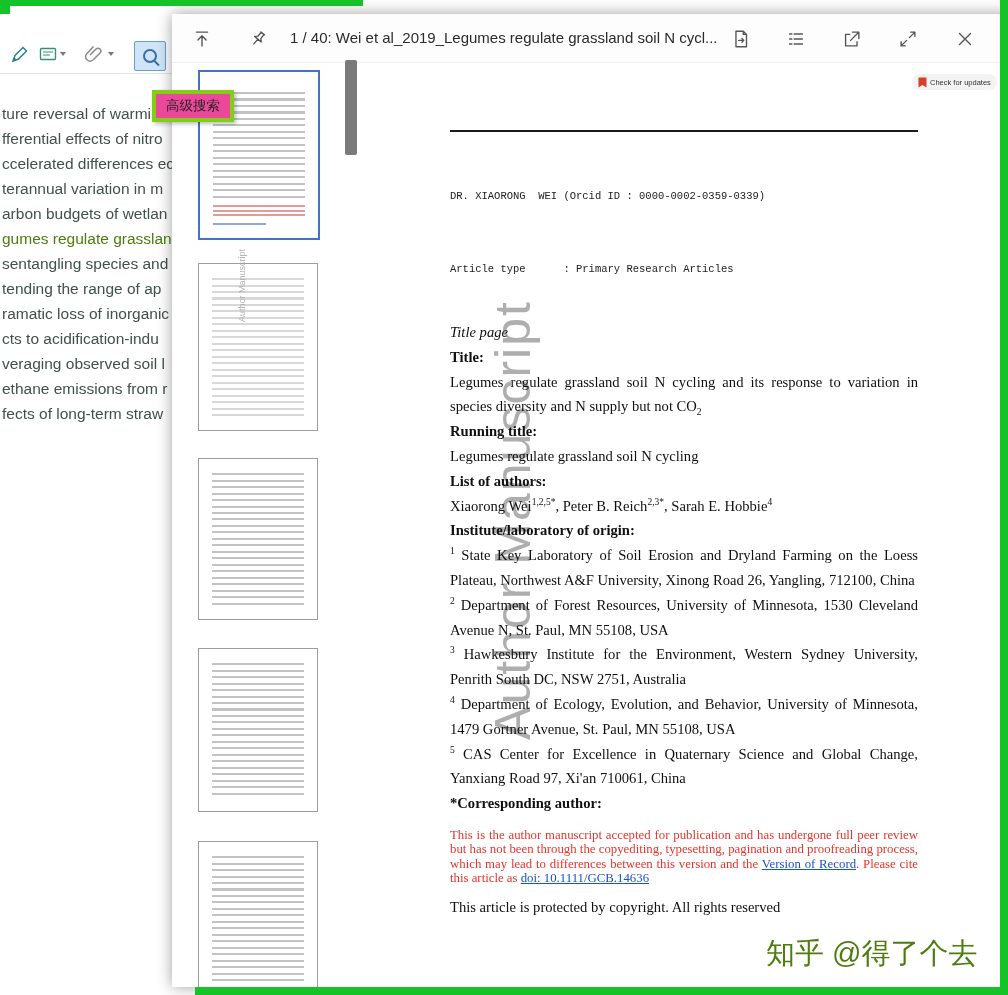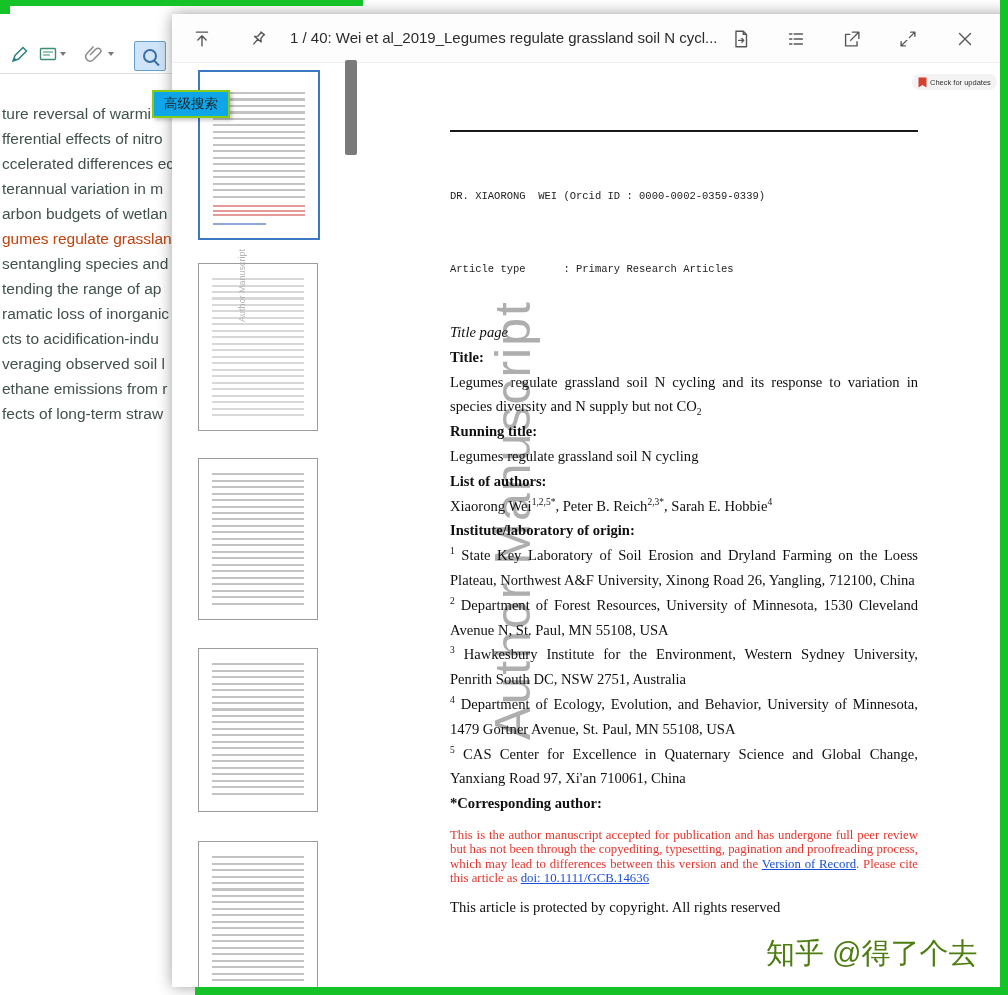--- a/index.html
+++ b/index.html
@@ -7,23 +7,23 @@
   
   .green{position:absolute;background:#15c328;}
   
   .bg-app{position:absolute;inset:0;background:#fff;}
   .bg-toolbar{position:absolute;left:0;top:38px;width:173px;height:35px;border-bottom:1px solid #e2e2e2;}
   .tb-icon{position:absolute;top:4px;width:24px;height:24px;display:flex;align-items:center;justify-content:center;cursor:pointer;}
   .caret{width:0;height:0;border-left:3.5px solid transparent;border-right:3.5px solid transparent;border-top:4px solid #777;position:absolute;top:14px;}
   .search-btn{position:absolute;left:134px;top:3px;width:30px;height:28px;background:#cfe4f7;border:1px solid #66a0cc;border-radius:2px;display:flex;align-items:center;justify-content:center;cursor:pointer;}
   .mag{width:10px;height:10px;border:2px solid #3a6ea5;border-radius:50%;position:relative;}
   .mag::after{content:"";position:absolute;width:7px;height:2px;background:#3a6ea5;transform:rotate(45deg);right:-5px;bottom:-3px;}
-  .tooltip{position:absolute;left:152px;top:90px;background:#0ea5e9;border:2px solid #84cc16;box-shadow:2px 2px 4px rgba(0,0,0,.25);padding:3px 10px;font-size:13.5px;color:#222;z-index:60;white-space:nowrap;}
+  .tooltip{position:absolute;left:152px;top:90px;background:#ec4899;border:4px solid #84cc16;box-shadow:2px 2px 4px rgba(0,0,0,.25);padding:3px 10px;font-size:13.5px;color:#222;z-index:60;white-space:nowrap;}
   .bg-list-item{position:absolute;left:2px;white-space:nowrap;font-size:15.5px;color:#41514c;cursor:pointer;}
-  .bg-list-item.hl{color:#c2410c;text-align:right;}
+  .bg-list-item.hl{color:#4d7c0f;text-align:right;}
   
   .pdf-win{position:absolute;left:172px;top:14px;width:876px;height:973px;background:#fff;box-shadow:0 0 14px rgba(0,0,0,.38);overflow:hidden;}
   .pdf-titlebar{position:absolute;left:0;top:0;width:828px;height:48px;background:#fdfdfd;border-bottom:1px solid #efefef;}
   .tb2-icon{position:absolute;top:14px;width:22px;height:22px;cursor:pointer;}
   .tb2-icon svg{width:22px;height:22px;stroke:#555;stroke-width:1.5;fill:none;stroke-linecap:round;stroke-linejoin:round;}
   .pdf-title{position:absolute;left:118px;top:15px;font-size:15px;color:#2b2b2b;white-space:nowrap;}
   
   .thumb{position:absolute;left:26px;width:118px;background:#fff;border:1px solid #9c9c9c;cursor:pointer;}
   .thumb.sel{border:2px solid #3b78c3;}
   .stripes{position:absolute;left:13px;right:13px;background:repeating-linear-gradient(to bottom,#c3c3c3 0 2px,transparent 2px 6.5px);}

